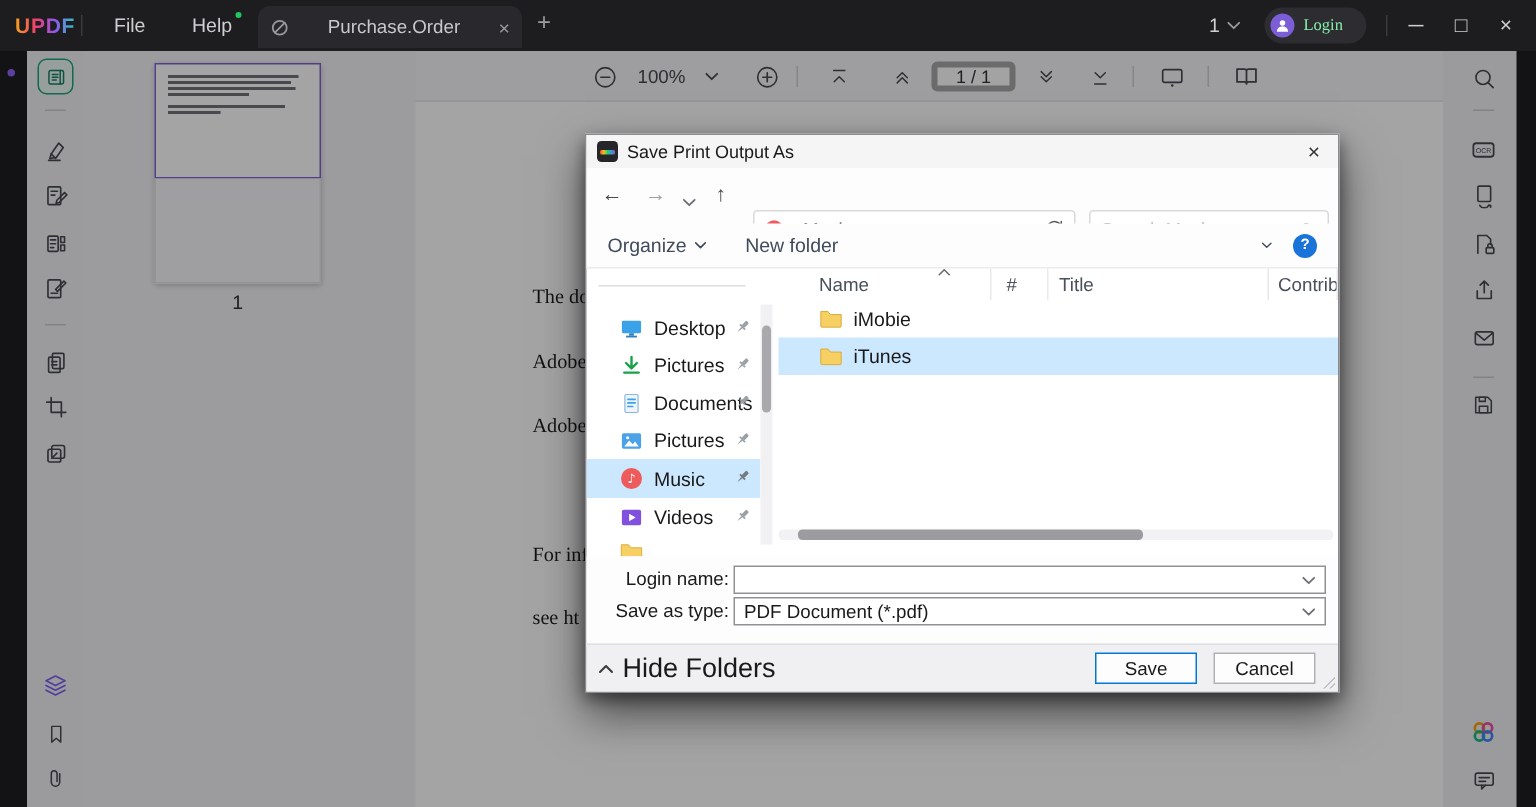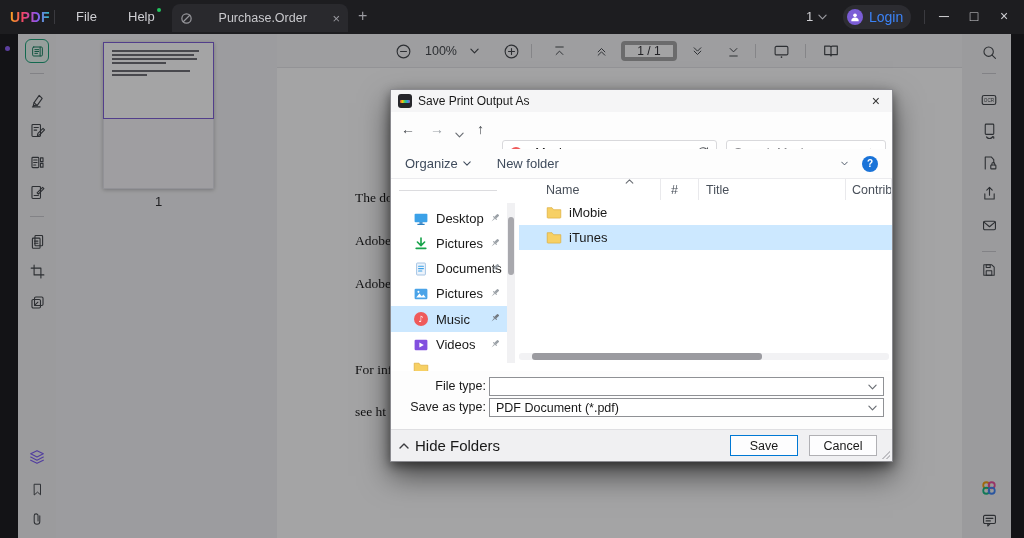--- a/index.html
+++ b/index.html
@@ -14,21 +14,21 @@
   #help-dot { position:absolute; left:157px; top:8px; width:4px; height:4px; border-radius:50%; background:#22c55e; }
   #doc-tab { position:absolute; left:172px; top:4px; width:176px; height:28px; background:#29292d; border-radius:8px 8px 0 0;
              display:flex; align-items:center; padding:0 8px; }
   .tab-title { flex:1; text-align:center; font-size:12.5px; color:#c9c9cd; white-space:nowrap; overflow:hidden; }
   .tab-x { color:#9a9aa0; font-size:13px; }
   #newtab-button { position:absolute; left:358px; top:7px; color:#9a9aa0; font-size:16px; }
   #page-count-dd { position:absolute; left:806px; top:9px; color:#cfcfd3; font-size:13px; display:flex; align-items:center; gap:5px; }
   #login-button { position:absolute; left:843px; top:5px; width:68px; height:24px; background:#2c2c31; border-radius:12px;
                   display:flex; align-items:center; gap:6px; padding-left:4px; }
   #login-avatar { width:16px; height:16px; border-radius:50%; background:#7b5dd6; display:flex; align-items:center; justify-content:center; }
-  #login-label { font-size:14px; color:#3b82f6; }
+  #login-label { font-size:11px; color:#86efac;font-family:Liberation Serif, serif; }
   .win-btn { position:absolute; top:8px; color:#cfcfd3; font-size:14px; width:20px; text-align:center; }
 
   
   #app-body { position:absolute; left:0; top:34px; width:1024px; height:504px; background:#efeff1; }
   #left-strip  { position:absolute; left:0; top:0; width:18px; height:100%; background:#161619; }
   #notif-dot { position:absolute; left:5px; top:12px; width:5px; height:5px; border-radius:50%; background:#8b5cf6; }
   #left-rail   { position:absolute; left:18px; top:0; width:38px; height:100%; background:#f1f1f3; }
   #right-rail  { position:absolute; left:962px; top:0; width:49px; height:100%; background:#f1f1f3; }
   #right-strip { position:absolute; left:1011px; top:0; width:13px; height:100%; background:#161619; }
   .rail-ic { position:absolute; width:24px; height:24px; display:flex; align-items:center; justify-content:center; }
@@ -115,21 +115,21 @@
 
   #dlg-fields { position:absolute; left:0; top:281px; width:100%; height:60px; background:#fdfdfd; }
   .flabel { position:absolute; left:0; width:95px; text-align:right; font-size:12.5px; }
   .fctl { position:absolute; left:98px; width:395px; height:19px; border:1px solid #8f9195; background:#fff;
           display:flex; align-items:center; padding:0 6px; font-size:12.5px; }
   #file-name-input { flex:1; border:none; outline:none; font-size:12.5px; font-family:"Liberation Sans",sans-serif; min-width:0; }
   .fctl .chev { margin-left:auto; }
 
   #dlg-footer { position:absolute; left:0; bottom:0; width:100%; height:32px; background:#f0f0f2; border-top:1px solid #dfdfe2;
                 display:flex; align-items:center; padding:0 15px 0 8px; }
-  #hide-folders { display:flex; align-items:center; gap:6px; font-size:15px; }
+  #hide-folders { display:flex; align-items:center; gap:6px; font-size:18px; }
   .dlg-btn { width:68px; height:21px; background:#fdfdfe; font-size:12.5px; display:flex; align-items:center; justify-content:center; }
   #save-button { margin-left:auto; border:1px solid #0078d4; }
   #cancel-button { margin-left:11px; border:1px solid #b0b0b4; }
   #grip { position:absolute; right:2px; bottom:2px; width:8px; height:8px;
           background:linear-gradient(135deg,transparent 50%,#c0c0c4 50%,#c0c0c4 60%,transparent 60%,transparent 75%,#c0c0c4 75%,#c0c0c4 85%,transparent 85%); }
 </style>
 </head>
 <body>
 
 <div id="titlebar">
@@ -605,21 +605,21 @@
           </svg>
         <span>iTunes</span>
       </div>
       <div id="list-hscroll">
         <div id="list-hthumb"></div>
       </div>
     </div>
   </div>
 
   <div id="dlg-fields">
-    <span class="flabel" style="top:8px">File type:</span>
+    <span class="flabel" style="top:8px">Login name:</span>
     <div class="fctl" style="top:6px">
       <input id="file-name-input" value="" style="">
       <svg class="chev" width="9" height="6" viewBox="0 0 10 6" style="fill:none;stroke:#6a6e74;stroke-width:1.3;stroke-linecap:round;stroke-linejoin:round">
           <path d="M1 1l4 4 4-4"></path>
         </svg>
     </div>
     <span class="flabel" style="top:29px">Save as type:</span>
     <div class="fctl" style="top:27px">
       <span>PDF Document (*.pdf)</span>
       <svg class="chev" width="9" height="6" viewBox="0 0 10 6" style="fill:none;stroke:#6a6e74;stroke-width:1.3;stroke-linecap:round;stroke-linejoin:round">

